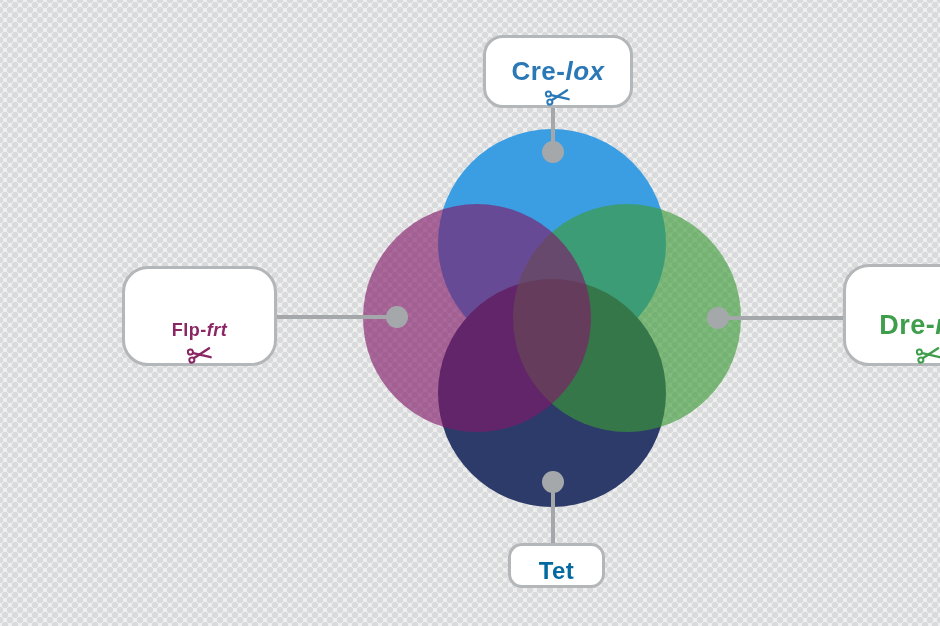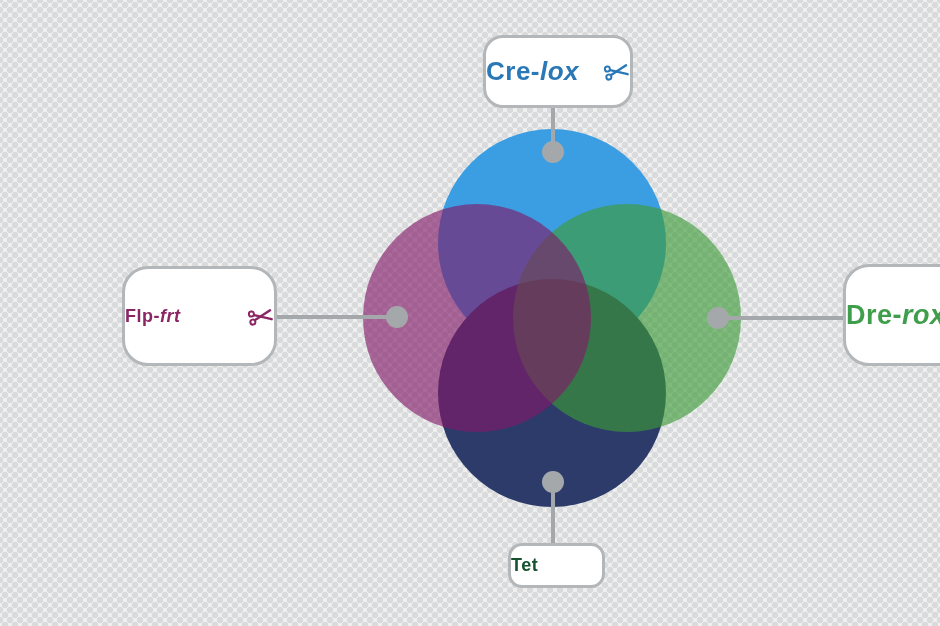--- a/index.html
+++ b/index.html
@@ -32,34 +32,34 @@
   .stem.dre{left:718px;top:316px;width:127px;}
   .anchor{position:absolute;width:22px;height:22px;border-radius:50%;background:#a5a8aa;z-index:5;}
   .anchor.cre{left:542px;top:141px;}
   .anchor.flp{left:386px;top:306px;}
   .anchor.dre{left:707px;top:307px;}
   .anchor.tet{left:542px;top:471px;}
 
   
   .card{
     position:absolute;background:#ffffff;border:3px solid #b4b7b9;
-    display:flex;flex-direction:row;align-items:center;justify-content:space-between;
+    display:flex;flex-direction:column;align-items:center;justify-content:flex-end;
     box-sizing:border-box;z-index:6;
   }
   .card.cre{left:483px;top:35px;width:150px;height:73px;border-radius:20px;gap:1px;}
   .card.flp{left:122px;top:266px;width:155px;height:100px;border-radius:26px;gap:5px;}
   .card.dre{left:843px;top:264px;width:172px;height:102px;border-radius:26px;gap:5px;}
   .card.tet{left:508px;top:543px;width:97px;height:45px;border-radius:14px;}
 
   .card .title{font-weight:bold;letter-spacing:0.5px;white-space:nowrap;}
   .card .title .gene{font-style:italic;}
   .card.cre .title{font-size:26px;color:#2b78b7;}
   .card.flp .title{font-size:18px;color:#8b2664;}
   .card.dre .title{font-size:27px;color:#3f9e4c;}
-  .card.tet .title{font-size:18px;color:#14532d;}
+  .card.tet .title{font-size:24px;color:#0369a1;}
 
   .scissors{line-height:0;transform:rotate(-10deg);}
   .card.cre .scissors{color:#2b78b7;}
   .card.flp .scissors{color:#8b2664;}
   .card.dre .scissors{color:#3f9e4c;}
   .scissors svg{display:block;}
 </style>
 </head>
 <body>
 

